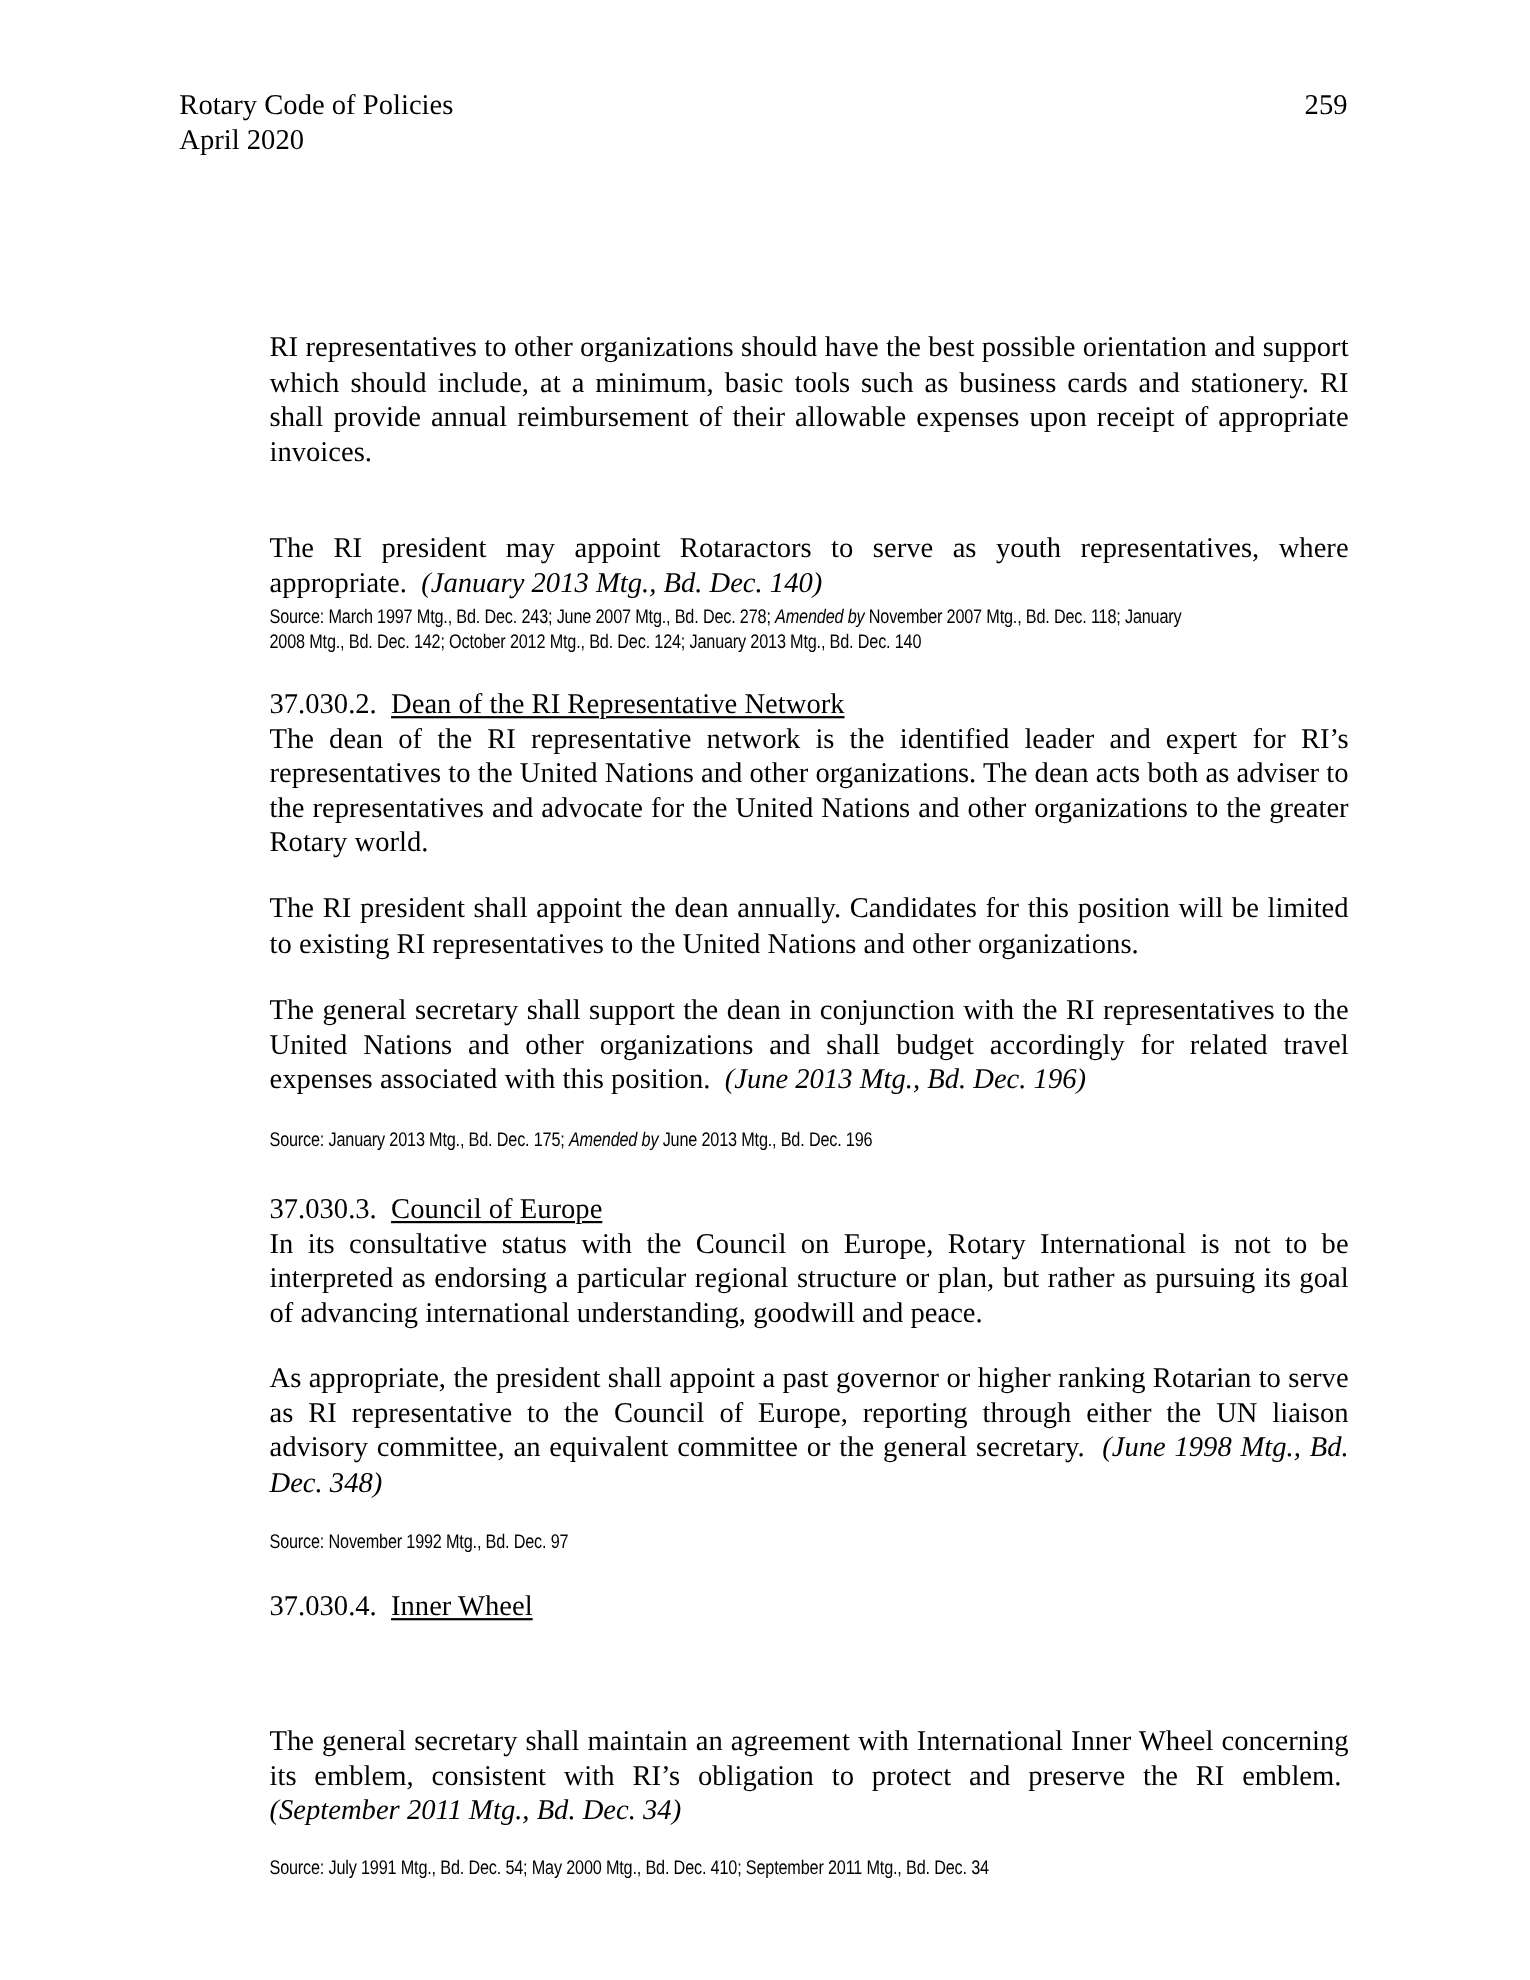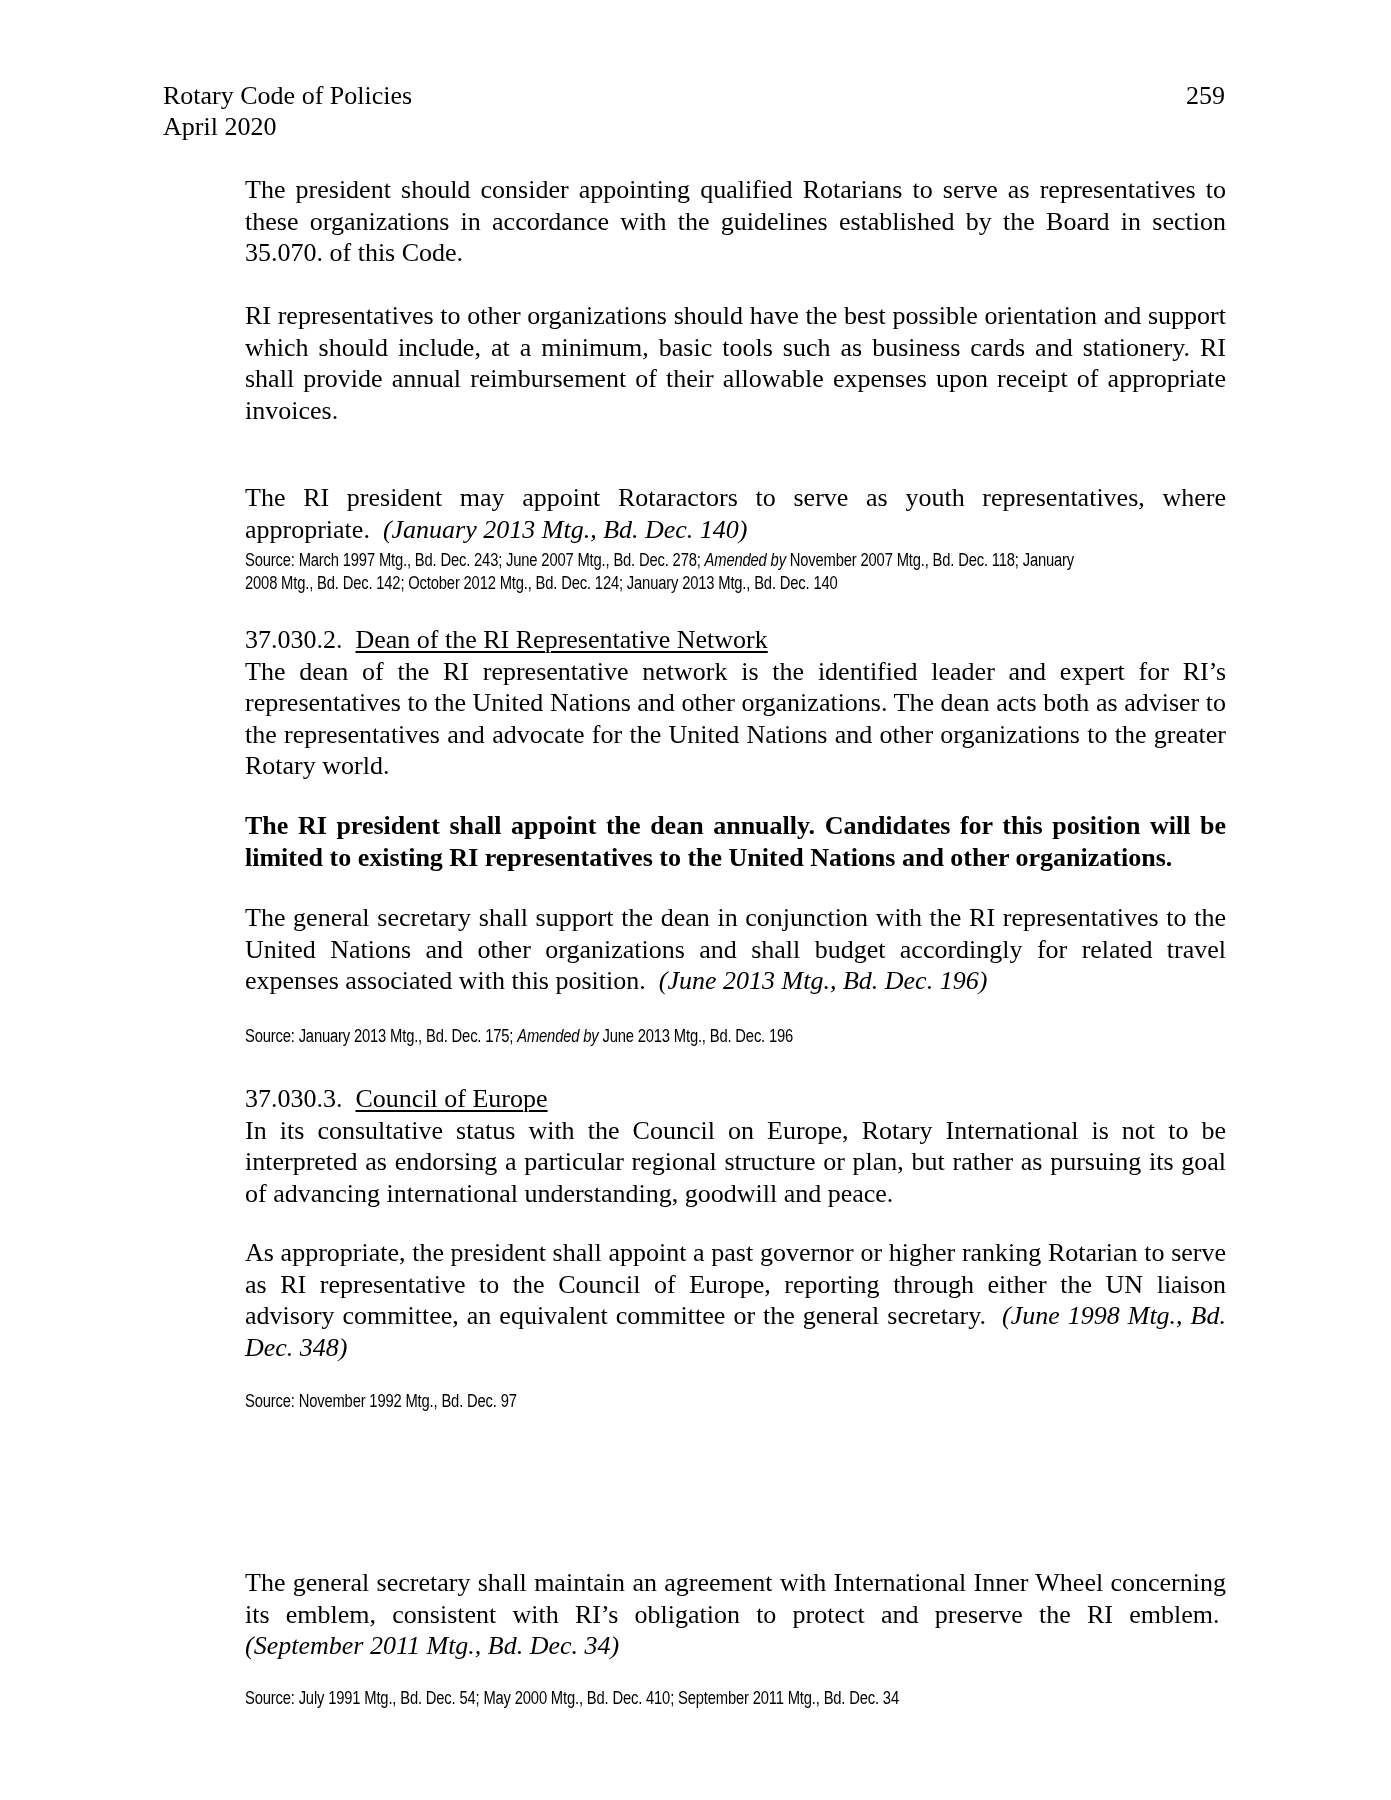--- a/index.html
+++ b/index.html
@@ -24,43 +24,40 @@
 </style>
 </head>
 <body>
 
 <div class="page">
 
   <div class="serif hdr" style="top:80px;">Rotary Code of Policies</div>
   <div class="serif hdr" style="top:111px;">April 2020</div>
   <div class="serif pgnum">259</div>
 
-  <div class="serif block" style="top:174px;">
-    <p class="last">The president should consider appointing qualified Rotarians to serve as representatives to these organizations in accordance with the guidelines established by the Board in section 35.070. of this Code.</p>
-  </div>
 
   <div class="serif block" style="top:300px;">
     <p class="last">RI representatives to other organizations should have the best possible orientation and support which should include, at a minimum, basic tools such as business cards and stationery.  RI shall provide annual reimbursement of their allowable expenses upon receipt of appropriate invoices.</p>
   </div>
 
   <div class="serif block" style="top:482px;">
     <p class="last"><span>The RI president may appoint Rotaractors to serve as youth representatives, where appropriate.</span>&nbsp; <span class="cite">(January 2013 Mtg., Bd. Dec. 140)</span></p>
   </div>
 
   <div class="source" style="top:549px;">
     <div><span>Source:  March 1997 Mtg., Bd. Dec. 243;  June 2007 Mtg., Bd. Dec. 278; </span><em>Amended by</em><span> November 2007 Mtg., Bd. Dec. 118; January</span></div>
     <div>2008 Mtg., Bd. Dec. 142; October 2012 Mtg., Bd. Dec. 124; January 2013 Mtg., Bd. Dec. 140</div>
   </div>
 
   <div class="serif block" style="top:624px;">
     <div><span>37.030.2.</span>&nbsp; <span class="heading-title">Dean of the RI Representative Network</span></div>
     <p class="last">The dean of the RI representative network is the identified leader and expert for RI’s representatives to the United Nations and other organizations.  The dean acts both as adviser to the representatives and advocate for the United Nations and other organizations to the greater Rotary world.</p>
   </div>
 
-  <div class="serif block" style="top:810px;font-weight:bold;">
+  <div class="serif block" style="top:810px;">
     <p class="last">The RI president shall appoint the dean annually.  Candidates for this position will be limited to existing RI representatives to the United Nations and other organizations.</p>
   </div>
 
   <div class="serif block" style="top:902px;">
     <p class="last"><span>The general secretary shall support the dean in conjunction with the RI representatives to the United Nations and other organizations and shall budget accordingly for related travel expenses associated with this position.</span>&nbsp; <span class="cite">(June 2013 Mtg., Bd. Dec. 196)</span></p>
   </div>
 
   <div class="source" style="top:1025px;">
     <div><span>Source:  January 2013 Mtg., Bd. Dec. 175; </span><em>Amended by</em><span> June 2013 Mtg., Bd. Dec. 196</span></div>
   </div>
@@ -70,20 +67,21 @@
     <p class="last">In its consultative status with the Council on Europe, Rotary International is not to be interpreted as endorsing a particular regional structure or plan, but rather as pursuing its goal of advancing international understanding, goodwill and peace.</p>
   </div>
 
   <div class="serif block" style="top:1237px;">
     <p class="last"><span>As appropriate, the president shall appoint a past governor or higher ranking Rotarian to serve as RI representative to the Council of Europe, reporting through either the UN liaison advisory committee, an equivalent committee or the general secretary.</span>&nbsp; <span class="cite">(June 1998 Mtg., Bd. Dec. 348)</span></p>
   </div>
 
   <div class="source" style="top:1390px;">Source:  November 1992 Mtg., Bd. Dec. 97</div>
 
   <div class="serif block" style="top:1444px;">
+    <div><span>37.030.4.</span>&nbsp; <span class="heading-title">Inner Wheel</span></div>
   </div>
 
   <div class="serif block" style="top:1567px;">
     <p class="last"><span>The general secretary shall maintain an agreement with International Inner Wheel concerning its emblem, consistent with RI’s obligation to protect and preserve the RI emblem.</span>&nbsp; <span class="cite">(September 2011 Mtg., Bd. Dec. 34)</span></p>
   </div>
 
   <div class="source" style="top:1687px;">Source:  July 1991 Mtg., Bd. Dec. 54; May 2000 Mtg., Bd. Dec. 410; September 2011 Mtg., Bd. Dec. 34</div>
 
 </div>
 

